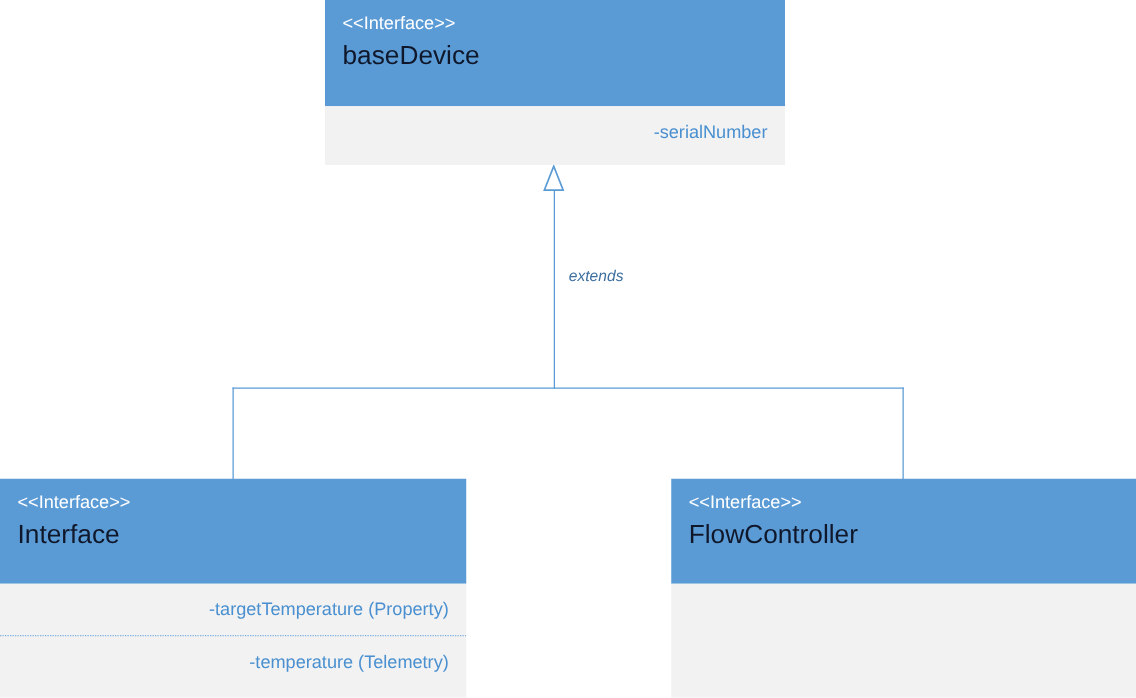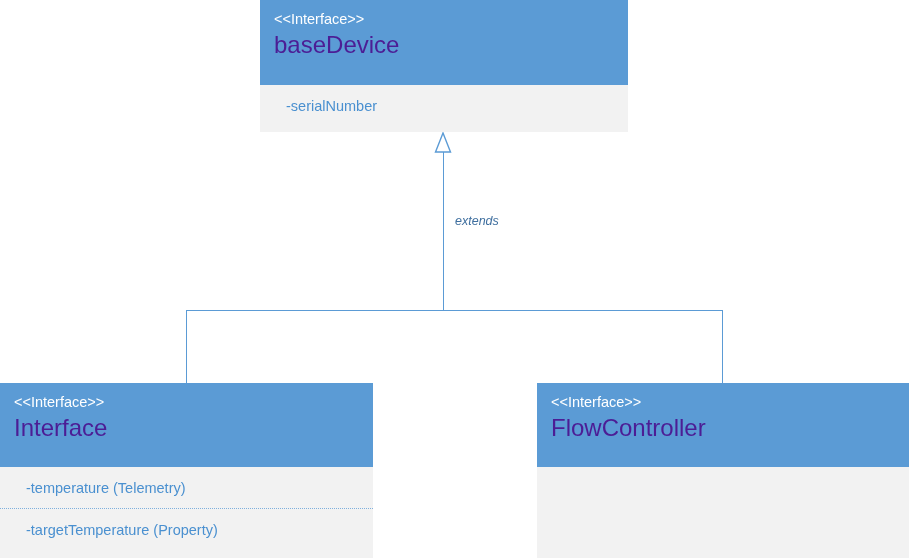--- a/index.html
+++ b/index.html
@@ -33,30 +33,31 @@
     padding: 9px 14px 10px 14px;
     overflow: hidden;
   }
   .uml-stereotype {
     font-size: 14.5px;
     line-height: 20px;
     color: #ffffff;
     white-space: nowrap;
   }
   .uml-name {
-    font-size: 24px;
+    font-size: 21px;
     line-height: 27px;
-    color: #4c1d95;
+    color: #0f172a;
     white-space: nowrap;
     padding-top: 2px;
   }
   .uml-body {
     background: #F2F2F2;
     box-sizing: border-box;
     overflow: hidden;
+    text-align: right;
   }
   .uml-attr {
     font-size: 14.5px;
     line-height: 18px;
     color: #4A90D0;
     padding: 12px 14px 11px 26px;
     white-space: nowrap;
     box-sizing: border-box;
   }
   .uml-attr + .uml-attr {
@@ -115,22 +116,22 @@
   <div class="conn-v" style="left:722px; top:310px; height:74px;"></div>
 
   <div class="conn-label" style="left:455px; top:213px;font-style:italic;">extends</div>
 
   <div class="uml-box" style="left:0px; top:383px; width:373px; height:175px;">
     <div class="uml-header" style="height:84px;">
       <div class="uml-stereotype">&lt;&lt;Interface&gt;&gt;</div>
       <div class="uml-name">Interface</div>
     </div>
     <div class="uml-body" style="height:91px;">
+      <div class="uml-attr">-targetTemperature (Property)</div>
       <div class="uml-attr">-temperature (Telemetry)</div>
-      <div class="uml-attr">-targetTemperature (Property)</div>
     </div>
   </div>
 
   <div class="uml-box" style="left:537px; top:383px; width:372px; height:175px;">
     <div class="uml-header" style="height:84px;">
       <div class="uml-stereotype">&lt;&lt;Interface&gt;&gt;</div>
       <div class="uml-name">FlowController</div>
     </div>
     <div class="uml-body" style="height:91px;">
     </div>

